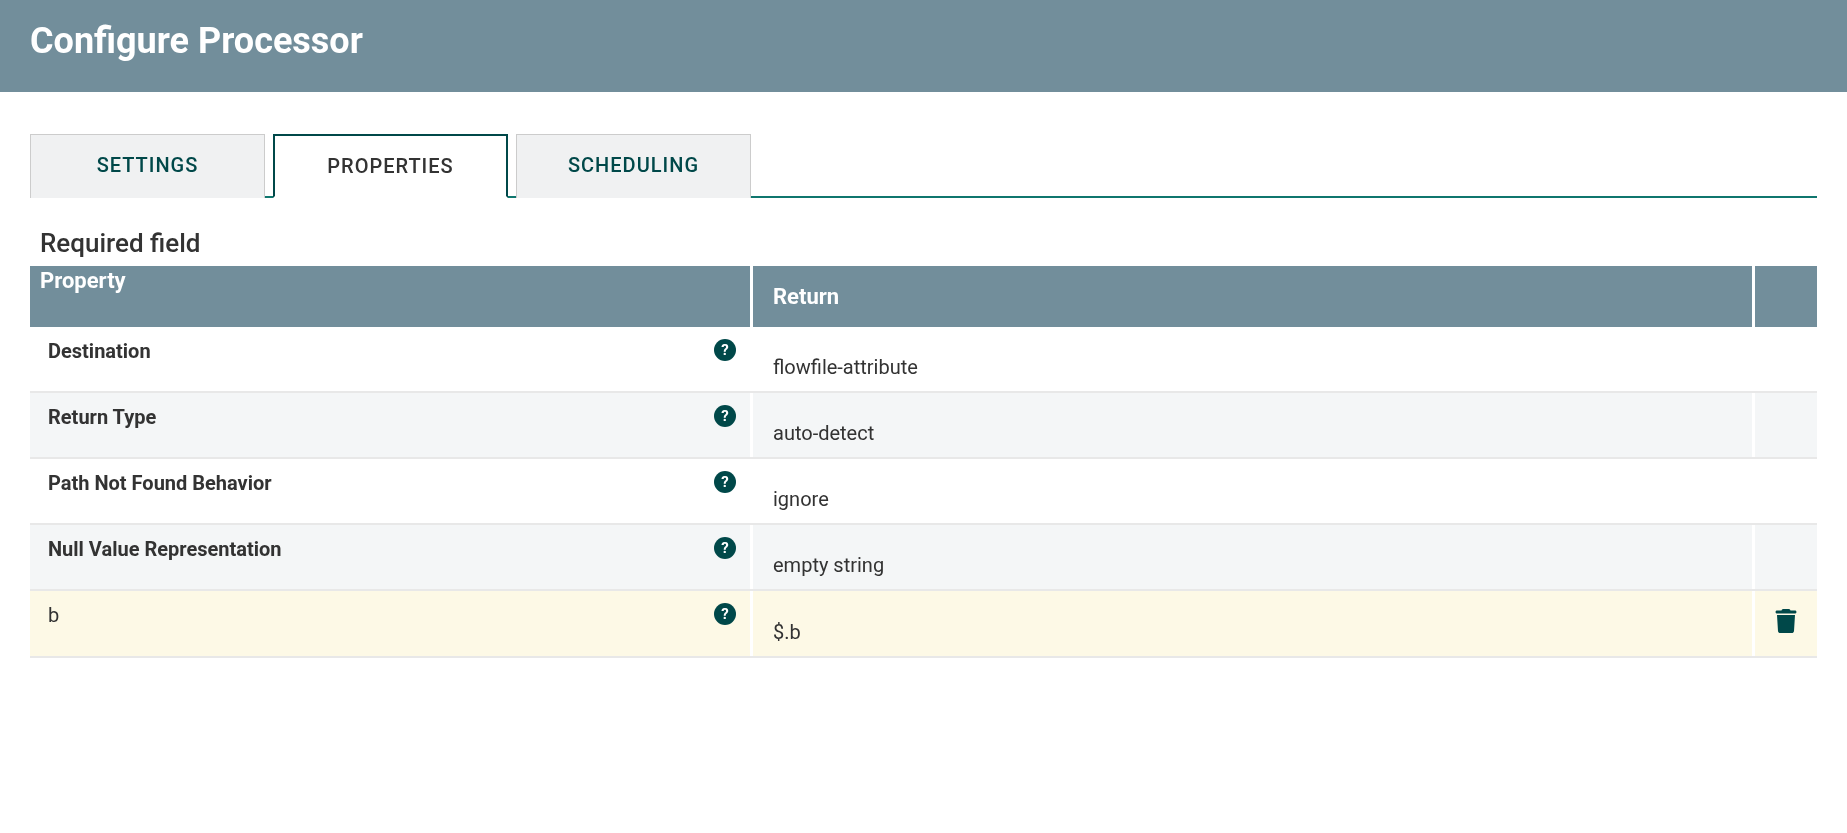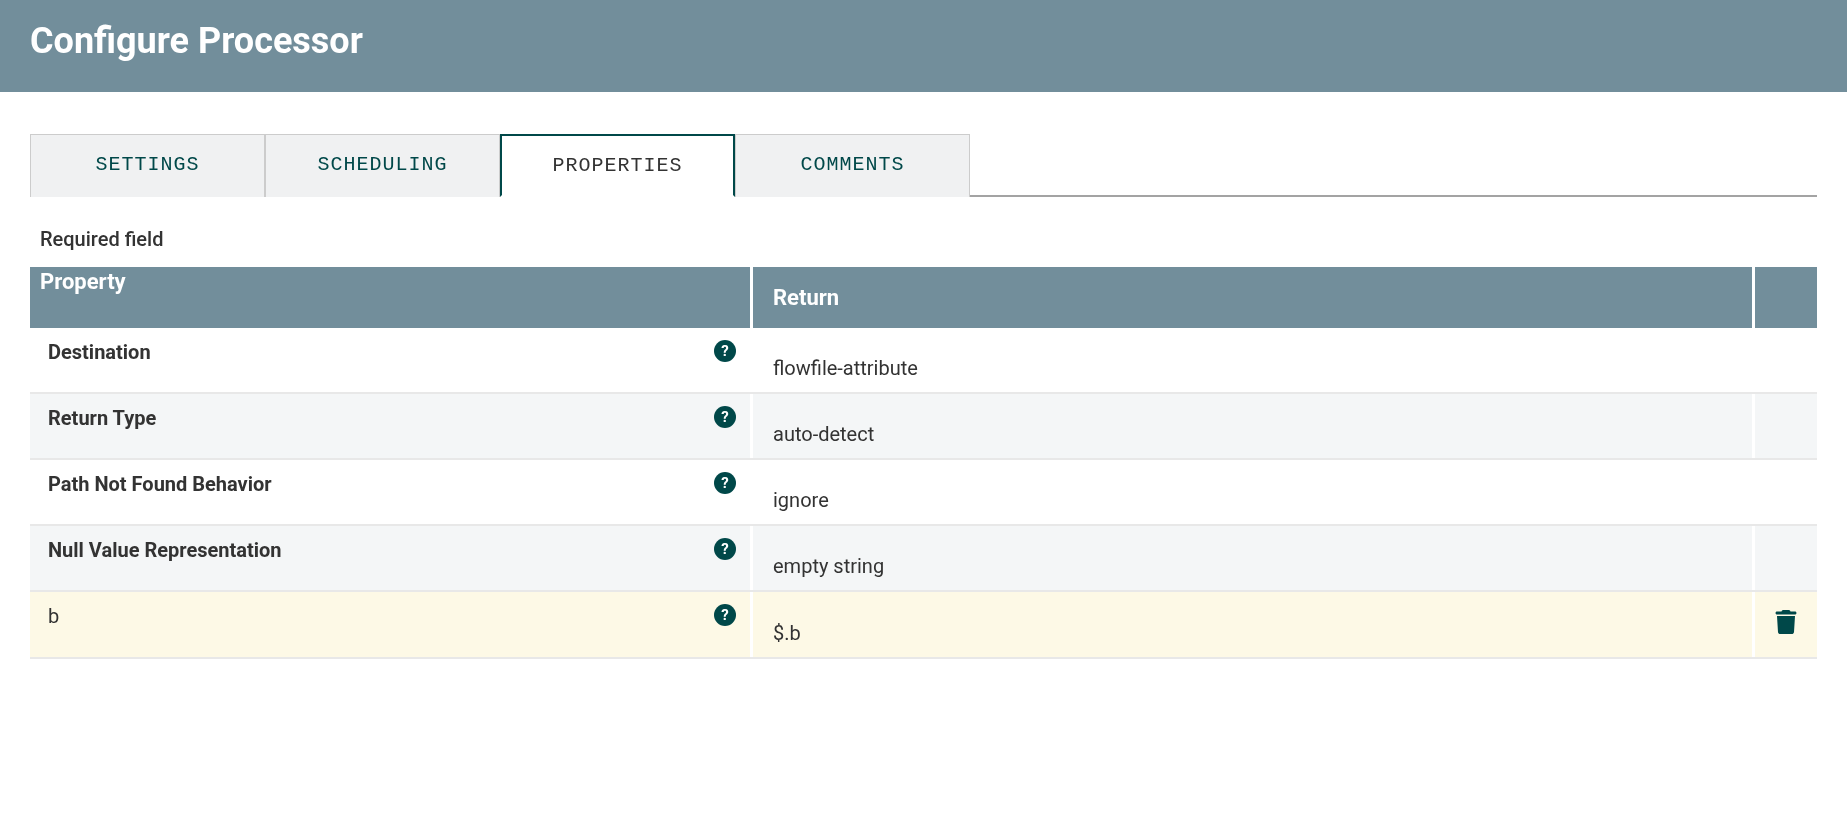--- a/index.html
+++ b/index.html
@@ -18,22 +18,22 @@
     .header h1 {
       color: #fff;
       font-size: 36px;
       font-weight: 700;
     }
     .content {
       padding: 40px 30px 0 30px;
     }
     .tabs {
       display: flex;
-      border-bottom: 2px solid #a3a3a3;
-      font-family: Liberation Mono, monospace;
+      border-bottom: 2px solid #0f766e;
+      gap: 8px;
     }
     .tab {
       padding: 18px 0;
       width: 235px;
       text-align: center;
       font-size: 20px;
       font-weight: 500;
       letter-spacing: 1px;
       cursor: pointer;
       border: 1px solid #ccc;
@@ -44,22 +44,22 @@
       top: 2px;
     }
     .tab.active {
       background: #fff;
       color: #333;
       border: 2px solid #004849;
       border-bottom: 2px solid #fff;
       font-weight: 500;
     }
     .section-label {
-      margin: 30px 0 16px 10px;
-      font-size: 20px;
+      margin: 30px 0 8px 10px;
+      font-size: 26px;
       font-weight: 500;
       color: #333;
     }
     .table-header {
       display: flex;
       background: #728e9b;
       color: #fff;
       font-weight: 700;
       font-size: 22px;
     }
@@ -133,23 +133,22 @@
 <body>
 
 <div class="header">
   <h1>Configure Processor</h1>
 </div>
 
 <div class="content">
 
   <div class="tabs">
     <div class="tab">SETTINGS</div>
+    <div class="tab active">PROPERTIES</div>
     <div class="tab">SCHEDULING</div>
-    <div class="tab active">PROPERTIES</div>
-    <div class="tab">COMMENTS</div>
   </div>
 
   <div class="section-label">Required field</div>
 
   <div class="table-header">
     <div class="col-property">Property</div>
     <div class="col-value">Return</div>
     <div class="col-action"></div>
   </div>
 

